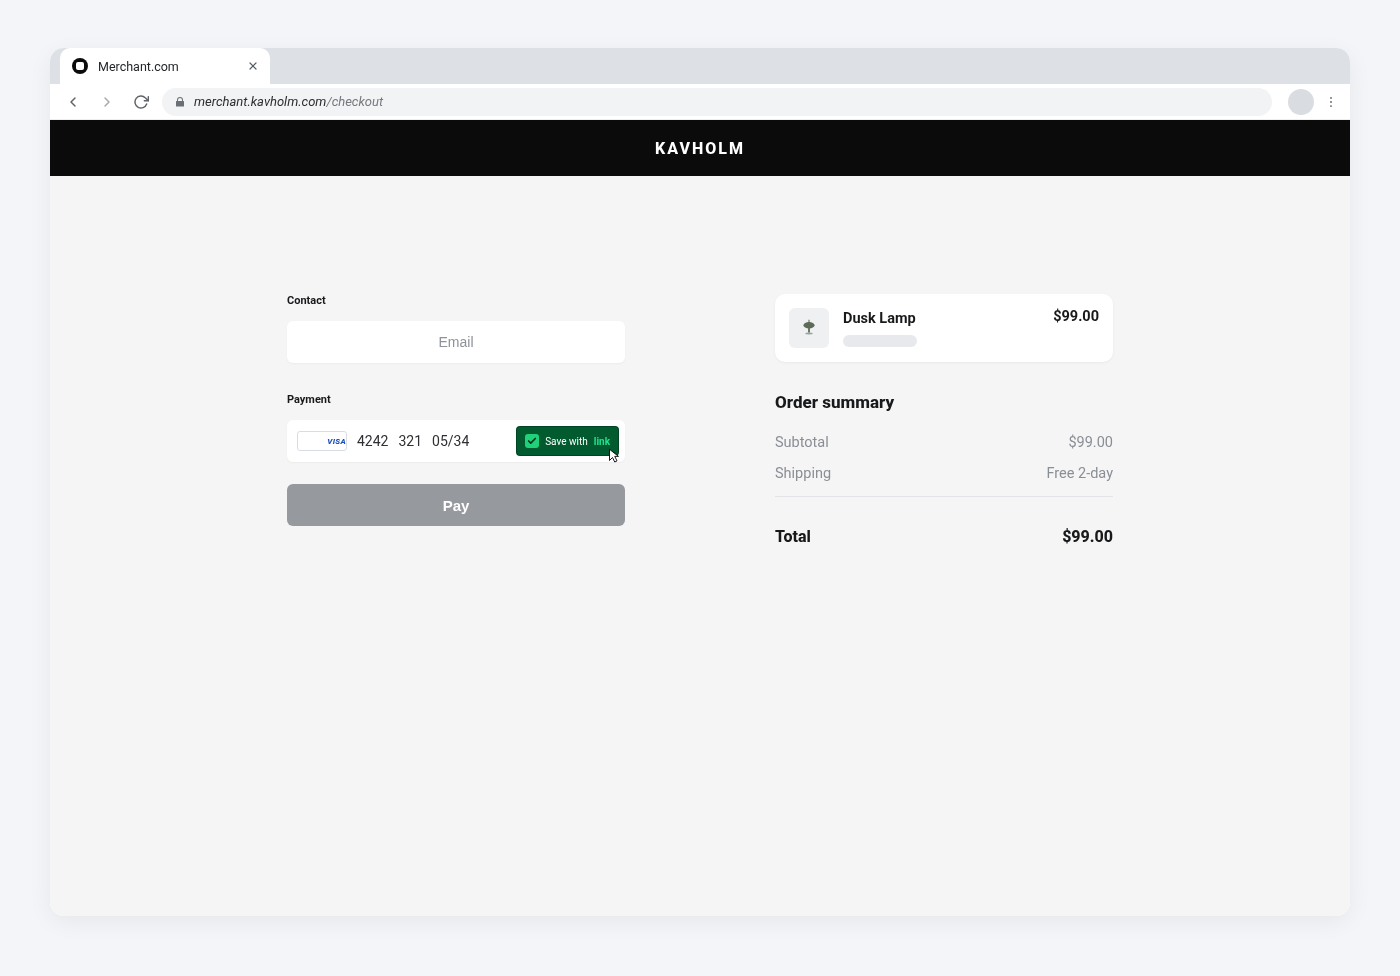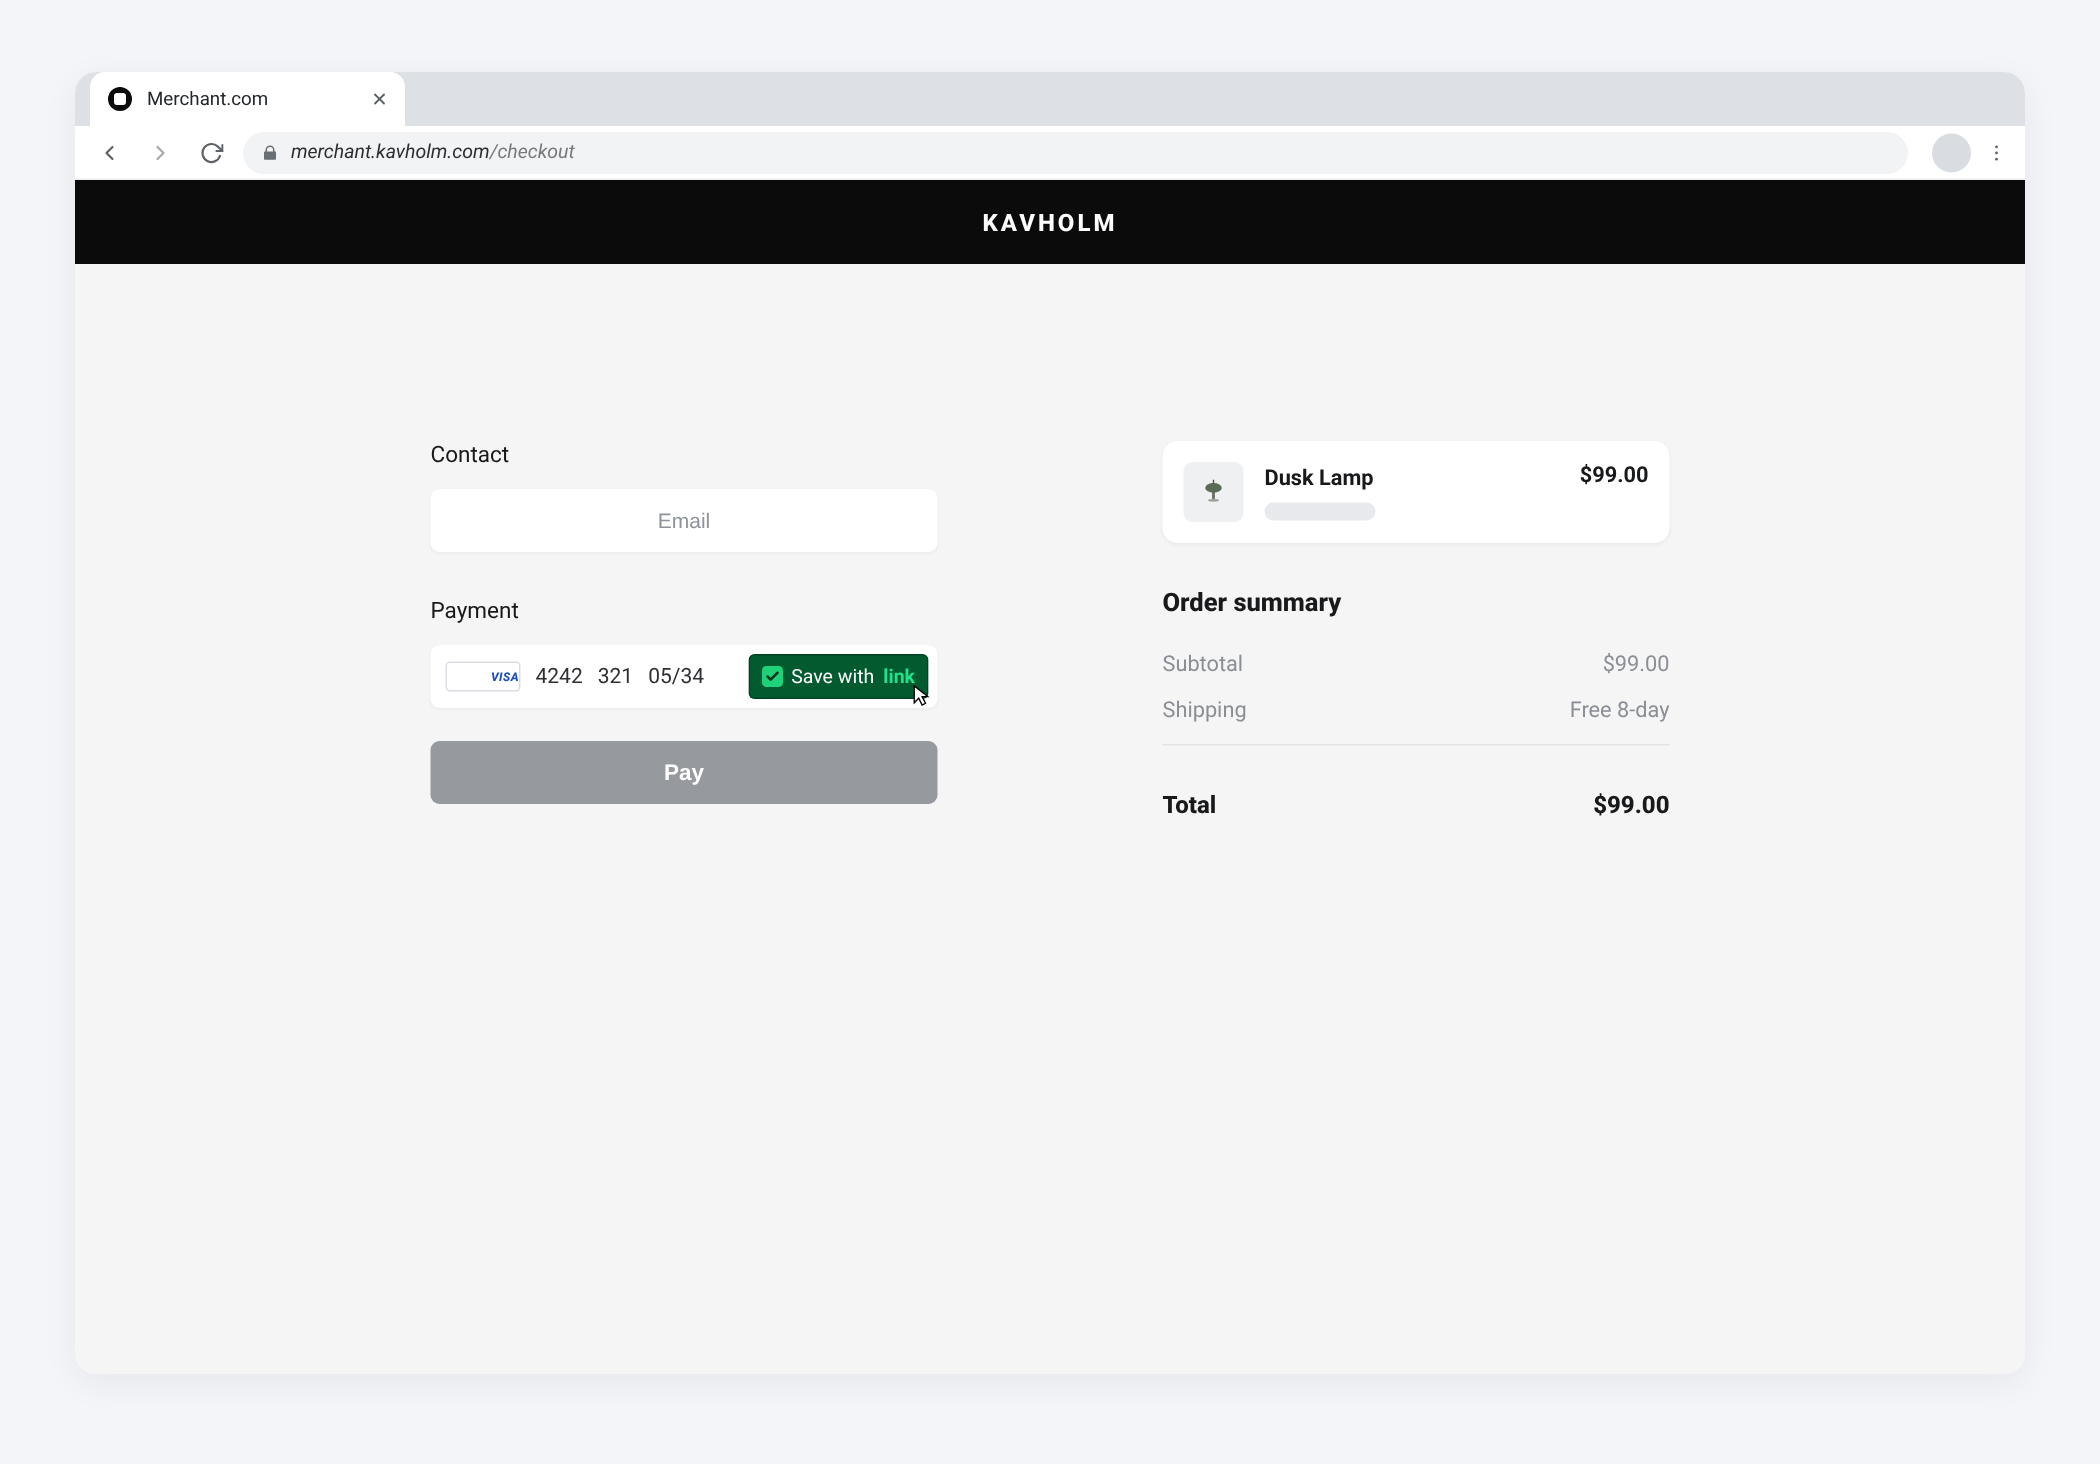--- a/index.html
+++ b/index.html
@@ -31,31 +31,31 @@
   
   .page { flex: 1; background: #f5f5f5; display: flex; flex-direction: column; }
   .brand-bar { height: 56px; background: #0b0b0b; display: flex; align-items: center; justify-content: center; }
   .brand-bar span { color: #fff; font-weight: 800; letter-spacing: 2px; font-size: 16px; }
 
   .content { flex: 1; display: flex; justify-content: center; padding: 118px 40px 40px 40px; }
   .cols { display: flex; gap: 150px; }
   .left { width: 338px; }
   .right { width: 338px; }
 
-  .sect-label { font-size: 15px; font-weight: 400; color: #18191b; margin-bottom: 14px; }
+  .sect-label { font-size: 11px; font-weight: 700; color: #18191b; margin-bottom: 14px; }
   .input-box { width: 100%; height: 42px; background: #ffffff; border: 0; border-radius: 6px; padding: 0 14px; font-size: 14px; color: #333; box-shadow: 0 1px 2px rgba(0,0,0,0.04); text-align: center; }
   .input-box::placeholder { color: #8e9399; }
 
   .payment-row { width: 100%; height: 42px; background: #ffffff; border-radius: 6px; display: flex; align-items: center; padding: 0 6px 0 10px; gap: 10px; box-shadow: 0 1px 2px rgba(0,0,0,0.04); }
   .visa-chip { width: 50px; height: 20px; border: 1px solid #d9dde3; border-radius: 3px; display: flex; align-items: center; justify-content: flex-end; }
   .visa-chip span { font-size: 8px; font-weight: 800; font-style: italic; color: #1a4fbf; letter-spacing: 0.3px; }
   .card-fields { display: flex; gap: 10px; font-size: 14px; color: #2e3033; }
   .card-fields span { }
   .spacer-flex { flex: 1; }
-  .save-btn { height: 30px; background: #015b2f; border: 1px solid rgba(0,0,0,0.25); border-radius: 4px; color: #ffffff; display: flex; align-items: center; padding: 0 8px; gap: 6px; font-size: 13px; cursor: pointer; position: relative; }
+  .save-btn { height: 30px; background: #015b2f; border: 1px solid rgba(0,0,0,0.25); border-radius: 4px; color: #ffffff; display: flex; align-items: center; padding: 0 8px; gap: 6px; font-size: 10px; cursor: pointer; position: relative; }
   .save-check { width: 14px; height: 14px; background: #1fd27a; border-radius: 3px; display: flex; align-items: center; justify-content: center; }
   .save-check svg { width: 10px; height: 10px; color: #03341c; }
   .link-word { color: #1fe28c; font-weight: 700; }
   .cursor-img { position: absolute; right: -5px; bottom: -12px; pointer-events: none; }
   .cursor-img svg { width: 18px; height: 18px; }
 
   .pay-btn { width: 100%; height: 42px; background: #96999e; border: none; border-radius: 6px; color: #ffffff; font-size: 15px; font-weight: 600; margin-top: 22px; cursor: pointer; }
 
   .product-card { background: #ffffff; border-radius: 10px; padding: 14px; display: flex; align-items: center; gap: 14px; box-shadow: 0 1px 3px rgba(0,0,0,0.05); margin-bottom: 30px; justify-content: space-between; }
   .thumb { width: 40px; height: 40px; background: #eef0f2; border-radius: 6px; display: flex; align-items: center; justify-content: center; }
@@ -182,21 +182,21 @@
               <div class="prod-price">$99.00</div>
             </div>
 
             <div class="summary-title">Order summary</div>
             <div class="sum-row">
               <span>Subtotal</span>
               <span>$99.00</span>
             </div>
             <div class="sum-row">
               <span>Shipping</span>
-              <span>Free 8-day</span>
+              <span>Free 2-day</span>
             </div>
             <div class="sum-row total">
               <span>Total</span>
               <span>$99.00</span>
             </div>
           </div>
 
         </div>
       </div>
     </div>

